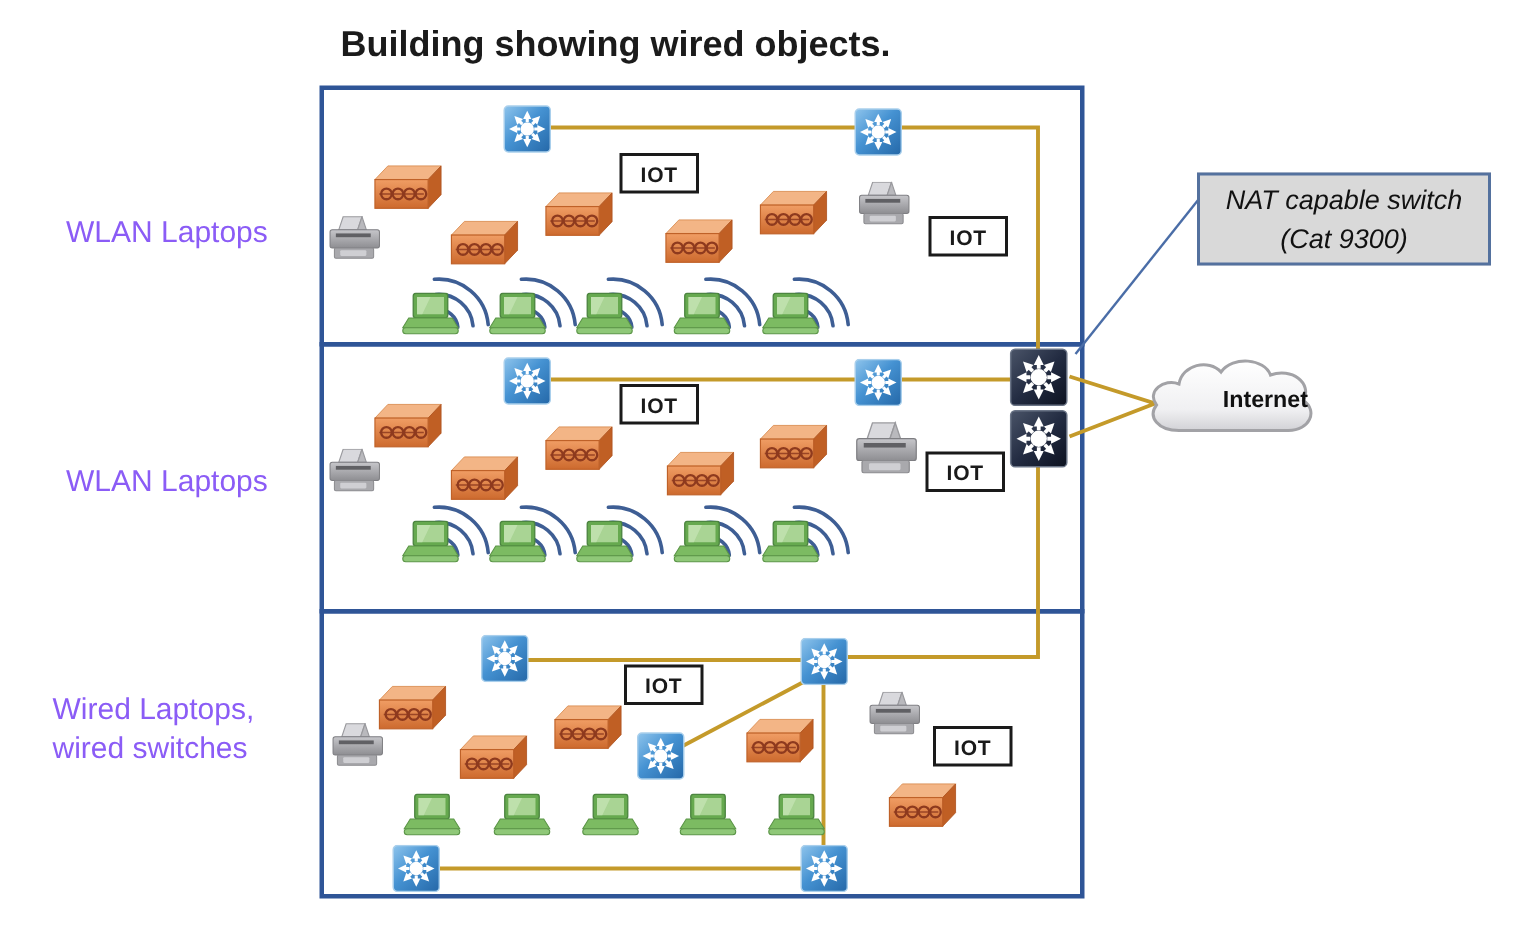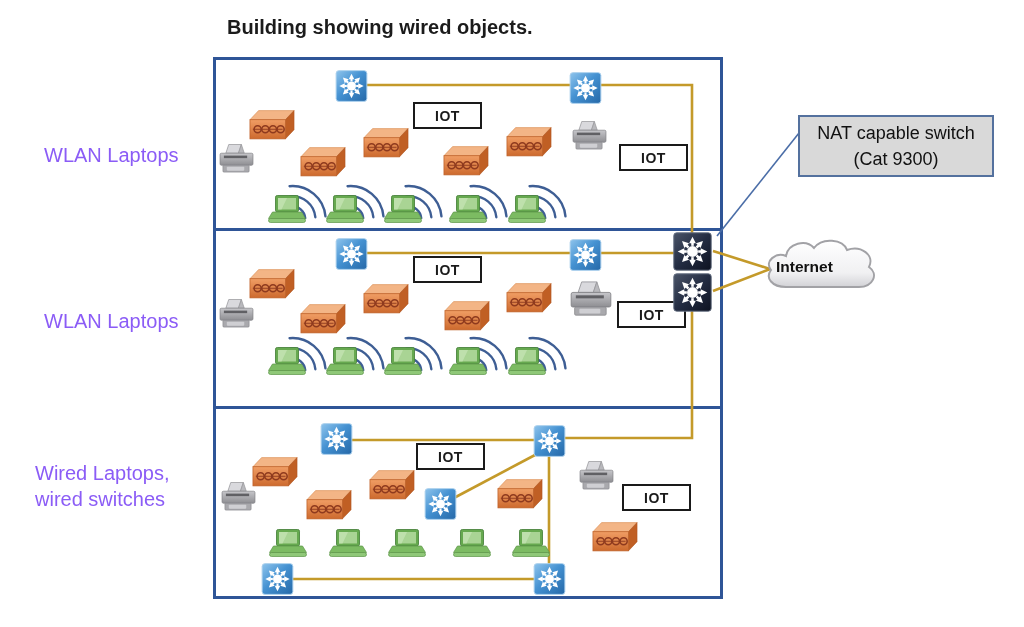--- a/index.html
+++ b/index.html
@@ -1,31 +1,31 @@
 <!DOCTYPE html>
 <html><head>
 <meta charset="utf-8">
 <style>
   html,body{margin:0;padding:0;background:#fff;}
   .canvas{position:relative;width:1024px;height:627px;background:#fff;overflow:hidden;
           font-family:"Liberation Sans",sans-serif;color:#1a1a1a;}
-  .title{position:absolute;left:227px;top:16px;font-size:20px;font-weight:600;color:#1b1b1b;}
+  .title{position:absolute;left:227px;top:16px;font-size:24px;font-weight:600;color:#1b1b1b;}
   .side-label{position:absolute;font-size:20px;color:#8b5cf6;line-height:1.3;}
   .floor{position:absolute;left:213px;width:510px;border:3px solid #2F5597;box-sizing:border-box;background:transparent;}
   .wires{position:absolute;left:0;top:0;pointer-events:none;}
   .cable{fill:none;stroke:#C49A2A;stroke-width:2.6;}
   .callout{fill:none;stroke:#4a6da7;stroke-width:1.6;}
   .dev{position:absolute;}
-  .iot-tag{position:absolute;width:69px;height:27px;background:#fff;border:2px solid #1a1a1a;
+  .iot-tag{position:absolute;width:53px;height:27px;background:#fff;border:2px solid #1a1a1a;
            box-sizing:border-box;display:flex;align-items:center;justify-content:center;
            font-size:14px;font-weight:700;letter-spacing:.5px;}
   .nat-note{position:absolute;left:798px;top:115px;width:196px;height:62px;background:#d9d9d9;
             border:2px solid #54719e;box-sizing:border-box;display:flex;align-items:center;justify-content:center;
-            text-align:center;font-size:18px;line-height:1.45;color:#111;padding:0 10px;}
-  .internet-label{position:absolute;left:776px;top:258px;width:96px;text-align:left;
+            text-align:center;font-size:18px;line-height:1.45;color:#111;padding:0 10px;font-style:italic;}
+  .internet-label{position:absolute;left:776px;top:258px;width:96px;text-align:right;
                   font-size:15.5px;font-weight:700;color:#111;}
 </style>
 </head>
 <body>
 
 <div class="canvas">
 
   <svg width="0" height="0" style="position:absolute" aria-hidden="true">
     <defs>
       <linearGradient id="gBlue" x1="0" y1="0" x2="1" y2="1">

